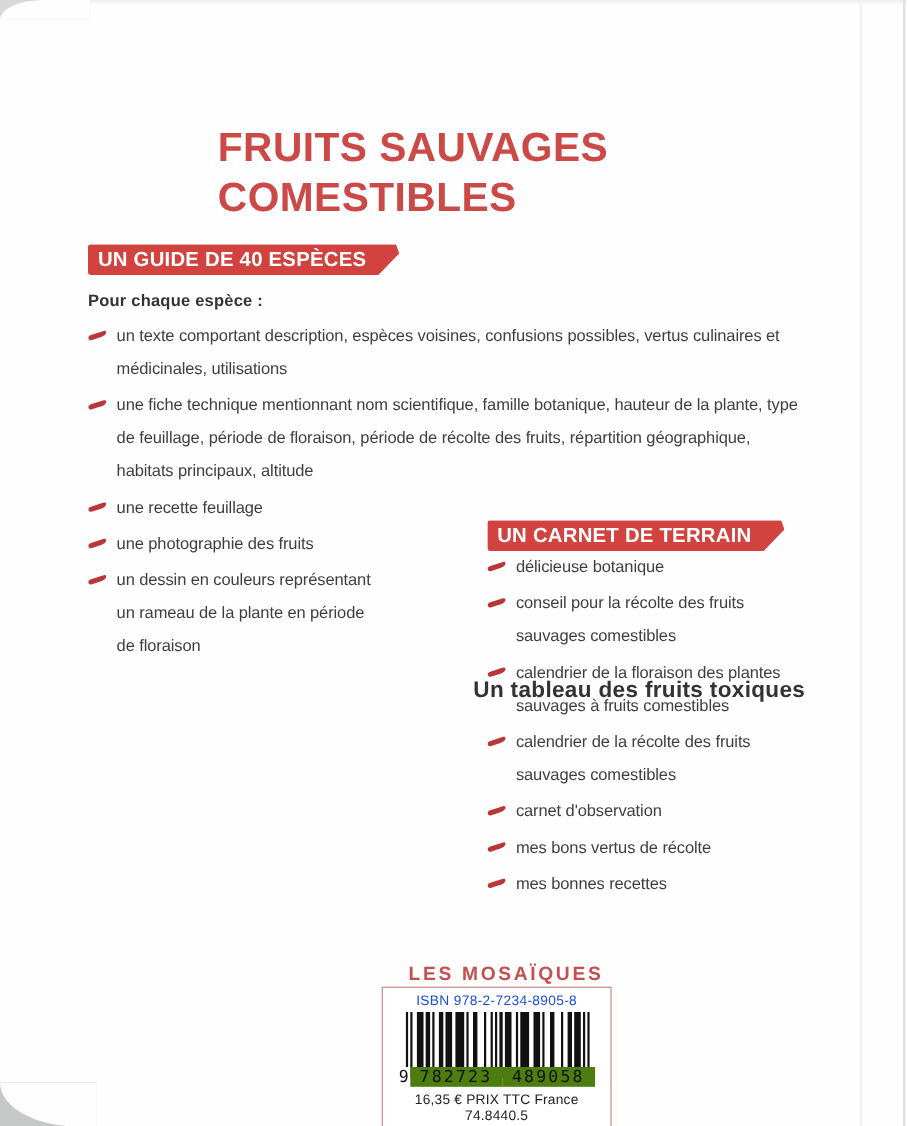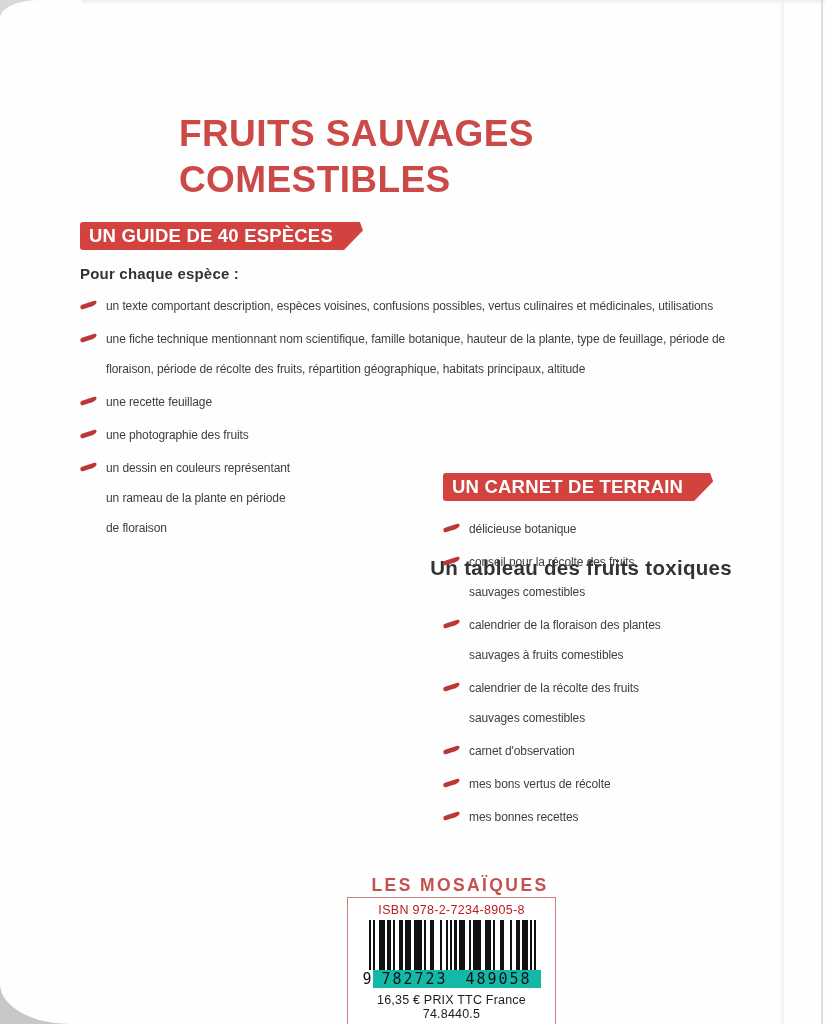--- a/index.html
+++ b/index.html
@@ -15,21 +15,21 @@
   .corner-tl{position:absolute;top:0;left:0;width:82px;height:18px;background:#d7d8d8;}
   .corner-tl::after{content:'';position:absolute;inset:0;background:#fefefe;border-top-left-radius:40px 18px;}
   .corner-bl{position:absolute;bottom:0;left:0;width:88px;height:40px;background:#c6c8c8;}
   .corner-bl::after{content:'';position:absolute;inset:0;background:#fefefe;border-bottom-left-radius:70px 40px;}
   .edge-right{position:absolute;top:0;right:2px;width:2px;height:100%;background:#dddedd;}
   .edge-right-soft{position:absolute;top:0;left:781px;width:3px;height:100%;background:#f3f3f3;}
   .edge-top{position:absolute;top:0;left:0;width:100%;height:5px;background:linear-gradient(#eeeeee,#fefefe);}
 
   
   .title{
-    position:absolute;left:179px;top:86px;
+    position:absolute;left:198px;top:86px;
     font-size:37px;line-height:46px;font-weight:bold;
     letter-spacing:0.4px;color:#cb4947;white-space:pre-line;
   }
 
   
   .banner{
     display:inline-block;
     background:#d2423e;
     color:#ffffff;
     font-weight:bold;
@@ -49,54 +49,54 @@
     font-size:15px;font-weight:bold;color:#333333;
     margin:15px 0 9px 0;letter-spacing:0.2px;
   }
   ul.bullets{list-style:none;margin:0;padding:0;}
   ul.bullets li{
     display:flex;align-items:flex-start;gap:9px;
     margin:0 0 3px 0;
   }
   ul.bullets .arr{flex:0 0 auto;width:17px;height:11px;margin-top:9px;}
   ul.bullets .txt{
-    font-size:12px;line-height:30px;color:#3e3e3e;
+    font-size:15px;line-height:30px;color:#3e3e3e;
     white-space:pre-line;letter-spacing:-0.1px;
   }
   .bold-note{
     margin-top:13px;
     font-size:20.5px;font-weight:bold;color:#333333;letter-spacing:0.3px;text-align:right;
   }
-  .right-col ul.bullets{margin-top:13px;}
+  .right-col ul.bullets{}
 
   
   .collection{
     position:absolute;left:0;top:863px;width:900px;
     font-size:17.5px;font-weight:bold;letter-spacing:2.4px;
     color:#c45150;
   }
   .collection-inner{position:absolute;left:345px;top:12px;width:230px;text-align:center;}
 
   .barcode-box{
     position:absolute;left:347px;top:897px;width:209px;height:130px;
     border:1.5px solid #c9807a;background:#ffffff;
     box-sizing:border-box;
   }
-  .isbn{margin-top:5px;text-align:center;font-size:12.5px;color:#b91c1c;letter-spacing:0.3px;}
+  .isbn{margin-top:5px;text-align:center;font-size:12.5px;color:#1d4ed8;letter-spacing:0.3px;}
   .barcode{position:relative;width:178px;height:72px;margin:3px auto 0 auto;}
   .bars{position:absolute;left:6px;top:0;height:52px;display:flex;align-items:flex-start;}
   .bars i{display:block;height:52px;}
   .bars i.b{background:#111111;}
   .bars i.tall{height:60px;}
   .ean-digits{
     position:absolute;left:0;top:50px;width:178px;display:flex;align-items:flex-end;
     font-family:"DejaVu Sans Mono", monospace;font-size:15px;color:#111111;
   }
   .ean-digits .d1{width:10px;background:#ffffff;}
-  .ean-digits .grp{flex:1;text-align:center;background:#14b8a6;letter-spacing:2px;}
+  .ean-digits .grp{flex:1;text-align:center;background:#4d7c0f;letter-spacing:2px;}
   .price{text-align:center;font-size:12.5px;color:#1e1e1e;margin-top:1px;letter-spacing:0.2px;}
 </style>
 </head>
 <body>
 
 <div id="cover">
 
   <div class="edge-top"></div>
   <div class="corner-tl"></div>
   <div class="corner-bl"></div>

